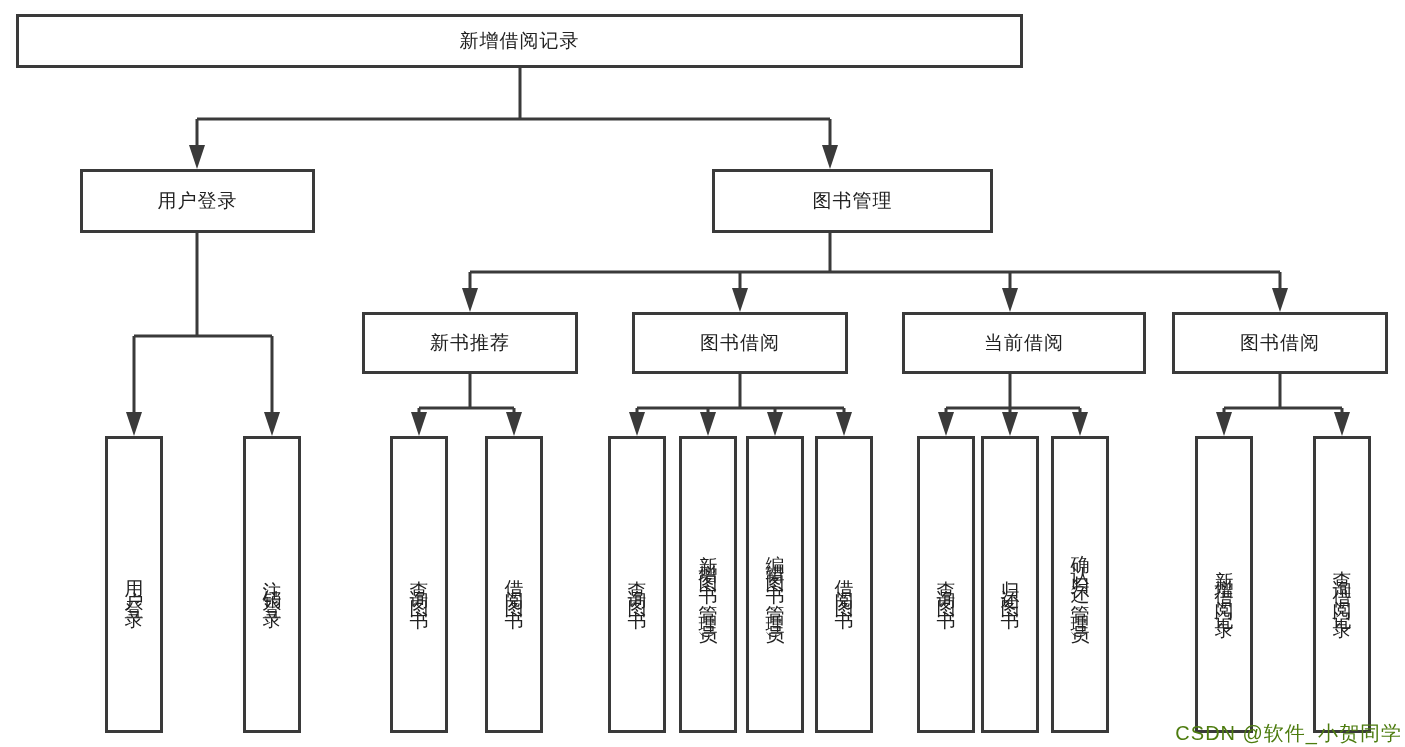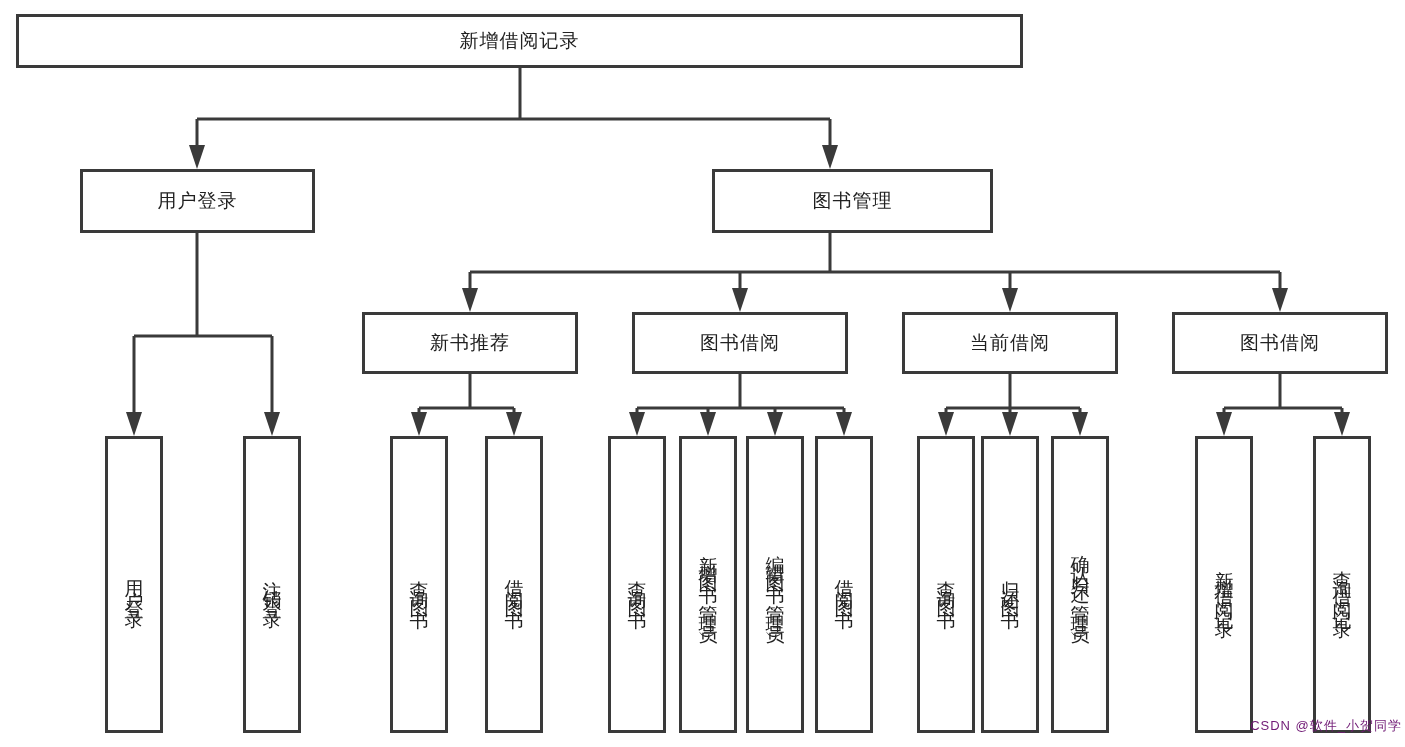--- a/index.html
+++ b/index.html
@@ -47,23 +47,23 @@
     text-align: center;
     line-height: 52px;
     letter-spacing: 10px;
     font-size: 19px;
     color: #212121;
     z-index: 2;
   }
   .watermark {
     position: absolute;
     right: 3px;
-    bottom: 12px;
-    font-size: 13px;
-    color: #701a75;
+    bottom: 0;
+    font-size: 20px;
+    color: #4d7c0f;
     letter-spacing: 1px;
     z-index: 5;
     white-space: nowrap;
   }
 </style>
 </head>
 <body>
 
 <div class="stage">
 
@@ -99,21 +99,21 @@
     </g>
   </svg>
 
   <div class="hbox" style="left:16px; top:14px; width:1007px; height:54px;">新增借阅记录</div>
 
   <div class="hbox" style="left:80px; top:169px; width:235px; height:64px;">用户登录</div>
   <div class="hbox" style="left:712px; top:169px; width:281px; height:64px;">图书管理</div>
 
   <div class="hbox" style="left:362px; top:312px; width:216px; height:62px;">新书推荐</div>
   <div class="hbox" style="left:632px; top:312px; width:216px; height:62px;">图书借阅</div>
-  <div class="hbox" style="left:902px; top:312px; width:216px; height:62px;">当前借阅</div>
+  <div class="hbox" style="left:902px; top:312px; width:244px; height:62px;">当前借阅</div>
   <div class="hbox" style="left:1172px; top:312px; width:216px; height:62px;">图书借阅</div>
 
   <div class="vbox" style="left:105px;">用户登录</div>
   <div class="vbox" style="left:243px;">注销登录</div>
 
   <div class="vbox" style="left:390px;">查询图书</div>
   <div class="vbox" style="left:485px;">借阅图书</div>
 
   <div class="vbox" style="left:608px;">查询图书</div>
   <div class="vbox" style="left:679px;">新增图书（管理员）</div>

